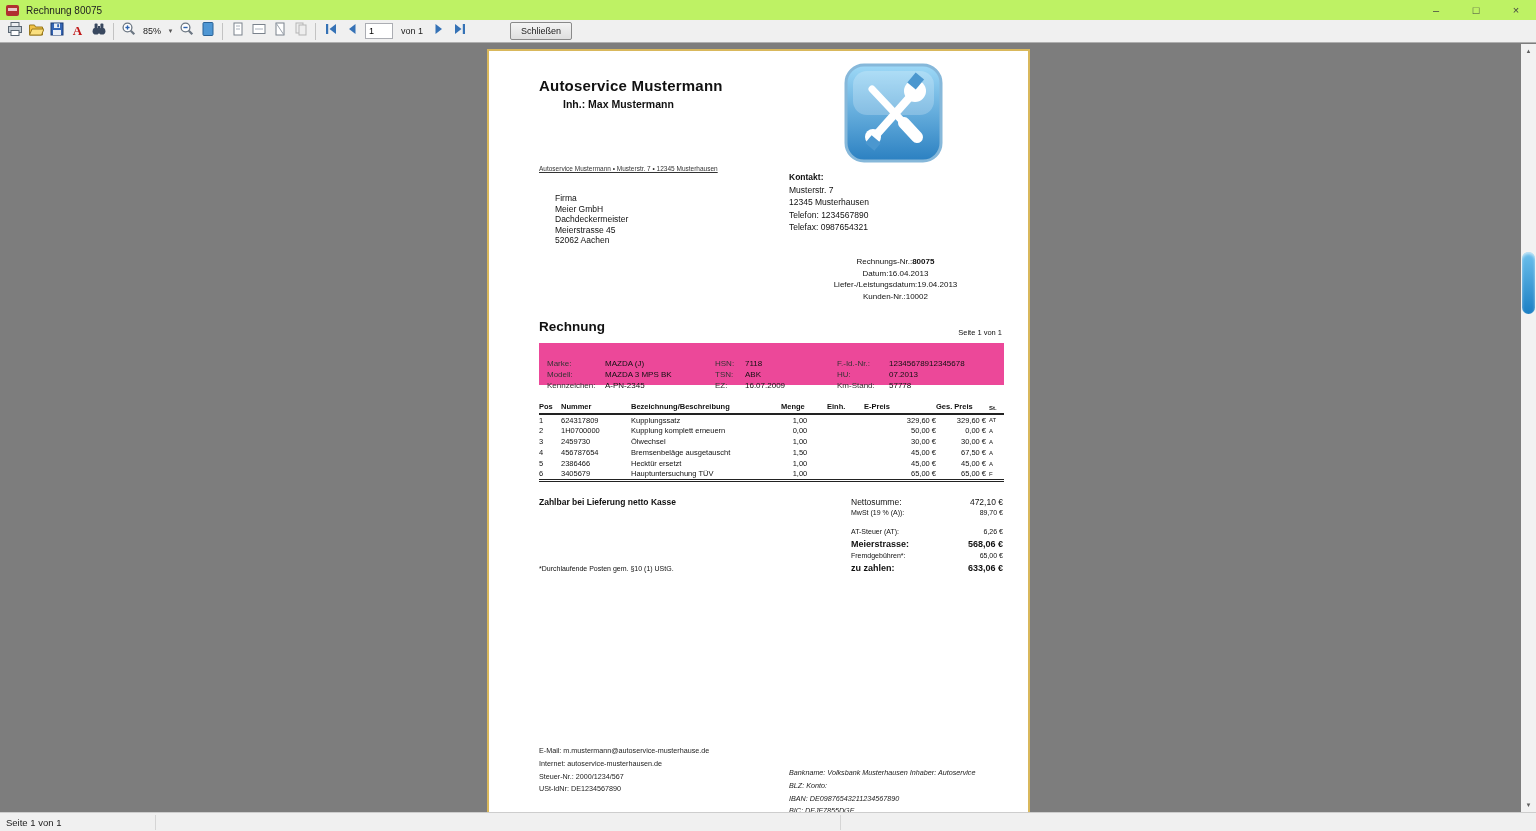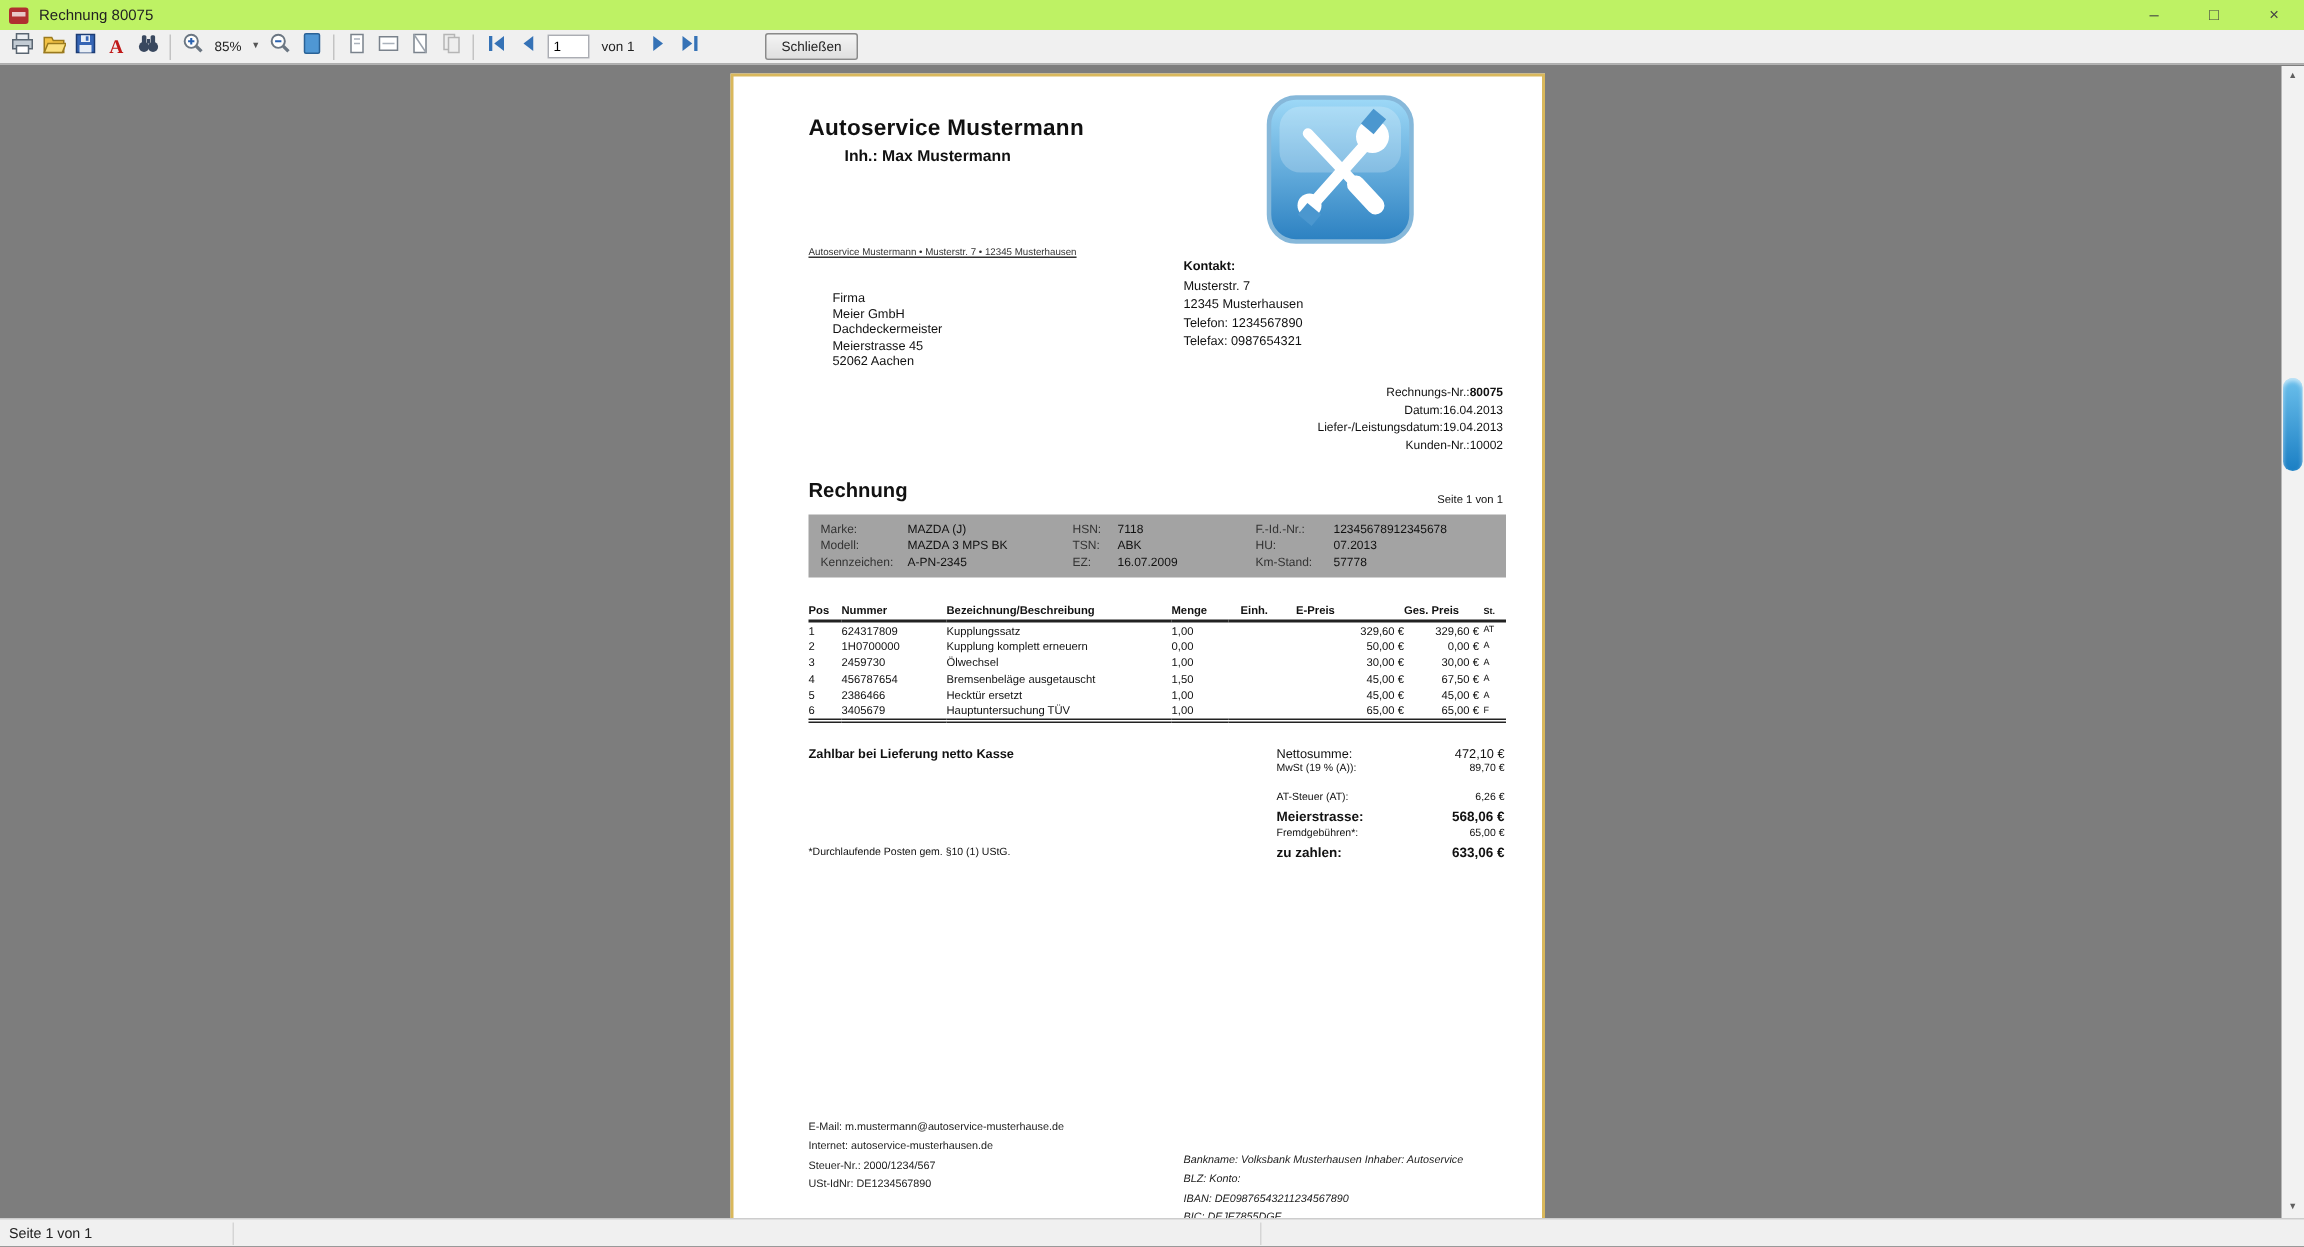--- a/index.html
+++ b/index.html
@@ -49,38 +49,38 @@
     border:2px solid #d9b85c; color:#111; }
   .abs { position:absolute; }
   .company-name { left:50px; top:26px; font-size:15px; font-weight:bold; letter-spacing:.2px; }
   .company-owner { left:50px; top:47px; font-size:10.5px; font-weight:bold;padding-left:24px; }
   .logo { left:355px; top:11px; }
   .sender-line { left:50px; top:114px; font-size:6.5px; text-decoration:underline; color:#333; white-space:nowrap; }
   .recipient { left:66px; top:142px; font-size:8.5px; line-height:10.5px; }
   .contact { left:300px; top:120px; font-size:8.5px; line-height:12.5px; }
   .contact .hd { font-weight:bold; }
   .meta { left:300px; top:206px; width:213px; font-size:8px; }
-  .meta-row { display:flex; justify-content:flex-end; height:11.5px; }
+  .meta-row { display:flex; justify-content:center; height:11.5px; }
   .b { font-weight:bold; }
   .doc-title { left:50px; top:268px; font-size:13.5px; font-weight:bold; }
   .page-ind { left:350px; top:277px; width:163px; font-size:7.5px; text-align:right; }
 
-  .vehicle { left:50px; top:292px; width:465px; height:42px; background:#a3a3a3; padding:5px 8px;
+  .vehicle { left:50px; top:292px; width:465px; height:42px; background:#ec4899; padding:16px 8px;
     display:grid; grid-template-columns:168px 122px 1fr; font-size:8px; line-height:10.8px; }
   .vcell { display:flex; }
   .vcell .vl { color:#333; }
   .vcell:nth-child(3n+1) .vl { width:58px; }
   .vcell:nth-child(3n+2) .vl { width:30px; }
   .vcell:nth-child(3n)   .vl { width:52px; }
 
   .items { left:50px; top:350px; width:465px; }
   table.items-t { width:465px; border-collapse:collapse; table-layout:fixed; font-size:7.5px; }
   table.items-t th { font-weight:bold; text-align:left; border-bottom:2px solid #222; height:13px; vertical-align:bottom; padding-bottom:2px; }
   table.items-t td { height:11px; vertical-align:middle; }
-  .c-pos{width:22px;} .c-num{width:70px;} .c-bez{width:150px;} .c-menge{width:38px; text-align:left;}
+  .c-pos{width:22px;} .c-num{width:70px;} .c-bez{width:150px;} .c-menge{width:38px; text-align:center;}
   .c-einh{width:45px; padding-left:8px;} .c-ep{width:72px; text-align:right;} .c-gp{width:50px; text-align:right;}
   .c-st{width:18px; padding-left:3px; font-size:6px; vertical-align:top;}
   .items-bottom { border-bottom:3px double #222; }
 
   .pay-terms { left:50px; top:446px; font-size:8.5px; font-weight:bold; }
   .footnote { left:50px; top:514px; font-size:7px; }
 
   .totals { left:362px; top:446px; width:152px; }
   .trow { display:flex; justify-content:space-between; }
   .t-norm { font-size:8.5px; height:12px; }

